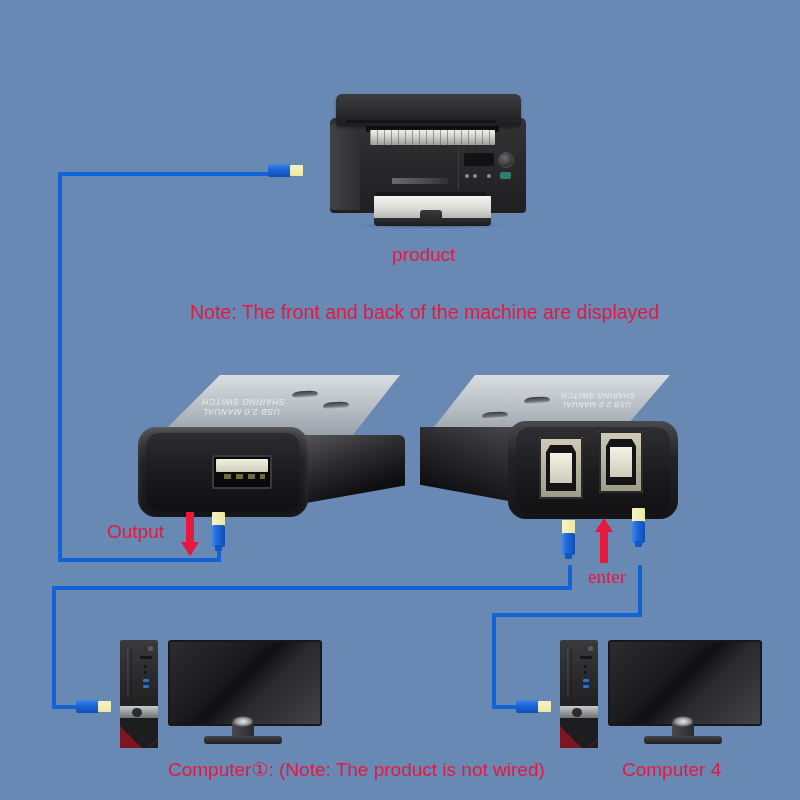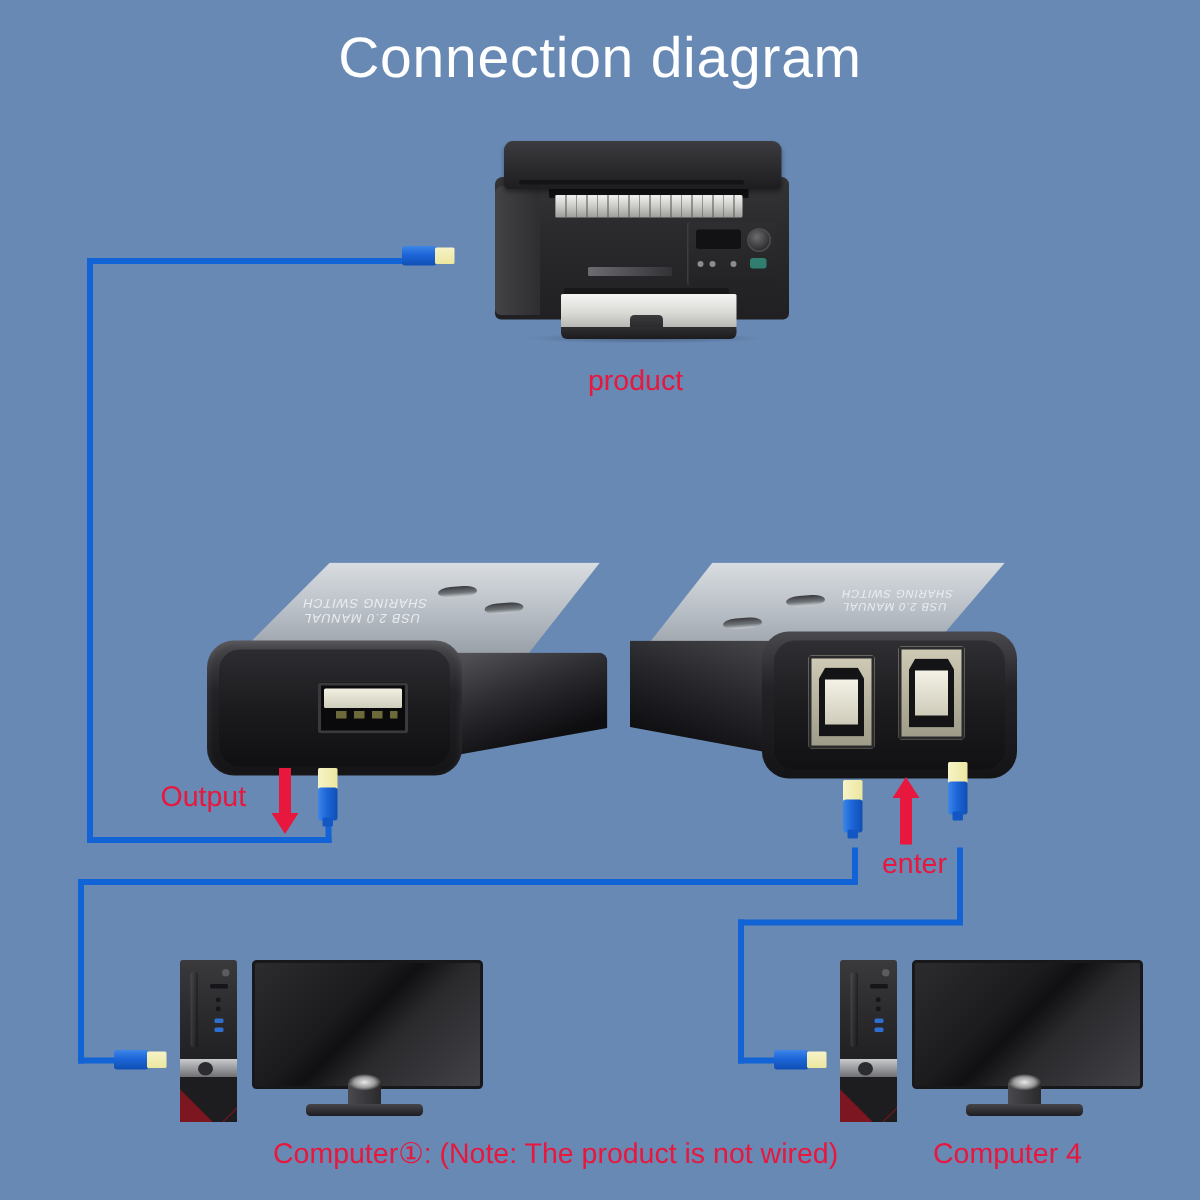--- a/index.html
+++ b/index.html
@@ -34,22 +34,22 @@
   
   .redlabel {
     color: #e8173d;
     font-size: 19px;
     white-space: nowrap;
     line-height: 1;
   }
   #note-label { left: 190px; top: 303px; font-size: 19.5px; }
   #printer-label { left: 392px; top: 245px; }
   #output-label { left: 107px; top: 522px; }
-  #enter-label { left: 588px; top: 567px; }
-  #computer1-label { left: 182px; top: 760px; }
+  #enter-label { left: 588px; top: 567px; font-family: Liberation Serif, serif; }
+  #computer1-label { left: 168px; top: 760px; }
   #computer2-label { left: 622px; top: 760px; }
 
   
   .wire { background: #1263d6; }
 
   
   #printer { left: 330px; top: 82px; width: 200px; height: 155px; }
   .pr-lid {
     left: 6px; top: 12px; width: 185px; height: 32px;
     background: linear-gradient(180deg,#3c3c40 0%,#2b2b2e 55%,#1d1d20 100%);
@@ -255,21 +255,20 @@
     border-left: 9px solid transparent;
     border-right: 9px solid transparent;
     border-bottom: 14px solid #e8173d;
   }
 </style>
 </head>
 <body>
 
 <div id="stage">
 
-  <div class="abs" id="title">Connection diagram</div>
 
   <div class="abs wire" style="left:58px; top:172px; width:4px; height:390px;"></div>
   <div class="abs wire" style="left:58px; top:172px; width:212px; height:4px;"></div>
   <div class="abs wire" style="left:58px; top:558px; width:163px; height:4px;"></div>
   <div class="abs wire" style="left:217px; top:545px; width:4px; height:17px;"></div>
 
   <div class="abs wire" style="left:568px; top:565px; width:4px; height:24px;"></div>
   <div class="abs wire" style="left:52px; top:586px; width:520px; height:4px;"></div>
   <div class="abs wire" style="left:52px; top:586px; width:4px; height:123px;"></div>
   <div class="abs wire" style="left:52px; top:705px; width:28px; height:4px;"></div>
@@ -303,20 +302,21 @@
     <div class="abs pr-tray-lip"></div>
   </div>
 
   <div class="abs plug-h" style="left:268px; top:164px;">
     <div class="abs body"></div>
     <div class="abs tip"></div>
   </div>
 
   <div class="abs redlabel" id="printer-label">product</div>
 
+  <div class="abs redlabel" id="note-label">Note: The front and back of the machine are displayed</div>
 
   <div class="abs" style="left:120px; top:375px; width:290px; height:155px;">
 
     <div class="abs sw-top" style="left:30px; top:0px; width:250px; height:70px;
                 clip-path: polygon(28% 0%, 100% 0%, 78% 100%, 0% 100%);"></div>
 
     <div class="abs sw-btn" style="left:172px; top:16px; width:26px; height:7px; transform: rotate(-4deg);"></div>
     <div class="abs sw-btn" style="left:203px; top:27px; width:26px; height:7px; transform: rotate(-4deg);"></div>
 
     <div class="abs sw-text" style="left:52px; top:22px; width:140px; transform: rotate(180deg) skewX(-12deg);">

